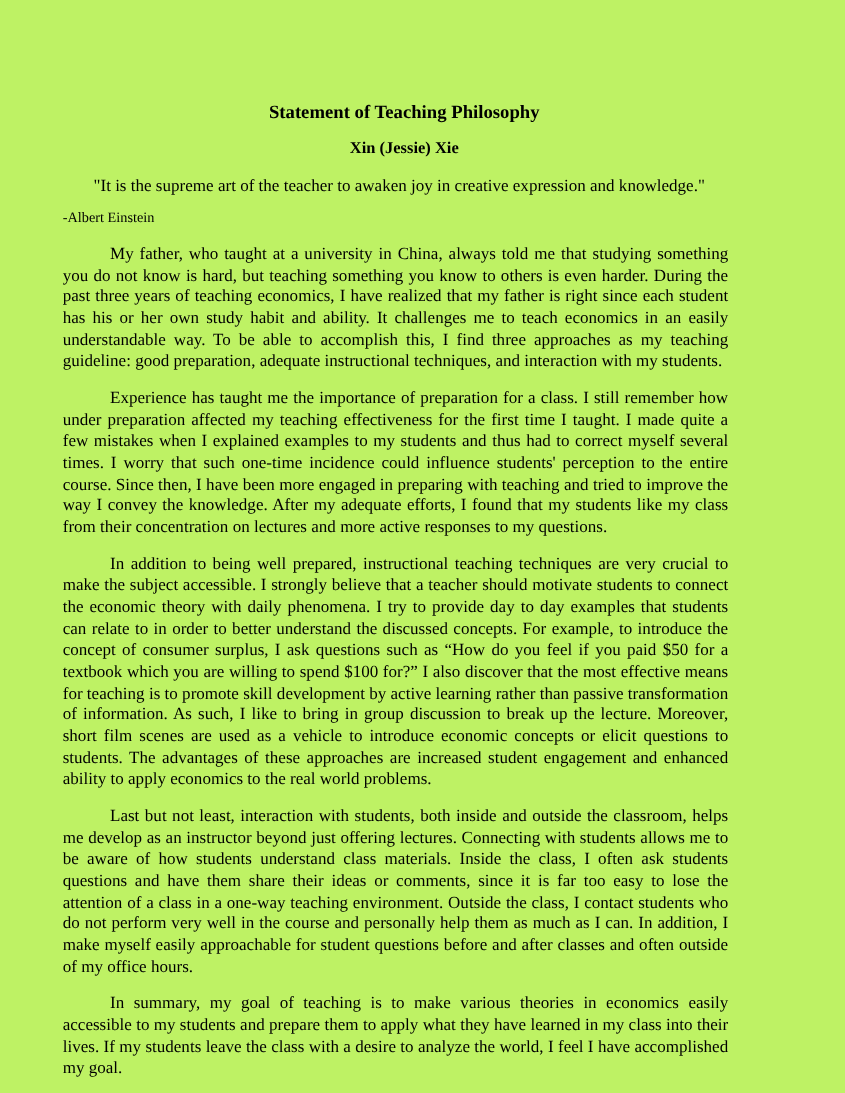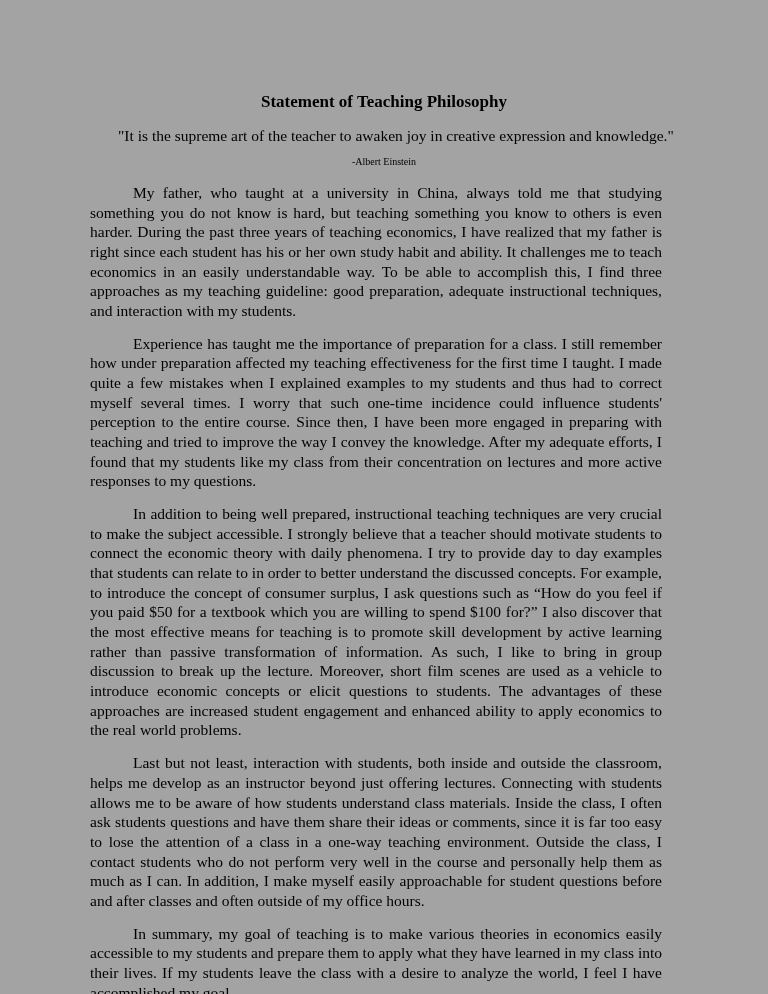--- a/index.html
+++ b/index.html
@@ -5,23 +5,23 @@
   html, body {
     margin: 0;
     padding: 0;
     background: #ffffff;
   }
   .page {
     position: relative;
     width: 768px;
     height: 994px;
     margin: 0 auto;
-    background: #a3a3a3;
+    background: #bef264;
     box-sizing: border-box;
-    padding: 92px 90px 40px 90px;
+    padding: 92px 90px 40px 57px;
     font-family: "Liberation Serif", serif;
     color: #000000;
     overflow: hidden;
   }
   .doc-title {
     margin: 0 0 14px 0;
     font-size: 17px;
     font-weight: bold;
     text-align: center;
     line-height: 1.2;
@@ -34,41 +34,42 @@
     line-height: 1.2;
   }
   .quote {
     margin: 0 0 10px 0;
     font-size: 15.5px;
     line-height: 1.28;
     text-indent: 28px;
   }
   .attribution {
     margin: 0 0 14px 0;
-    font-size: 10px;
-    text-align: center;
+    font-size: 13px;
+    text-align: left;
     line-height: 1.28;
   }
   .body-para {
     margin: 0 16px 13px 0;
     font-size: 15.5px;
     line-height: 1.27;
     text-align: justify;
     text-indent: 43px;
   }
   .body-para:last-child {
     margin-bottom: 0;
   }
 </style>
 </head>
 <body>
 
 <div class="page">
   <h1 class="doc-title">Statement of Teaching Philosophy</h1>
 
+  <h2 class="doc-author">Xin (Jessie) Xie</h2>
 
   <p class="quote">"It is the supreme art of the teacher to awaken joy in creative expression and knowledge."</p>
 
   <p class="attribution">-Albert Einstein</p>
 
   <p class="body-para">My father, who taught at a university in China, always told me that studying something you do not know is hard, but teaching something you know to others is even harder. During the past three years of teaching economics, I have realized that my father is right since each student has his or her own study habit and ability. It challenges me to teach economics in an easily understandable way. To be able to accomplish this, I find three approaches as my teaching guideline: good preparation, adequate instructional techniques, and interaction with my students.</p>
 
   <p class="body-para">Experience has taught me the importance of preparation for a class. I still remember how under preparation affected my teaching effectiveness for the first time I taught. I made quite a few mistakes when I explained examples to my students and thus had to correct myself several times. I worry that such one-time incidence could influence students' perception to the entire course. Since then, I have been more engaged in preparing with teaching and tried to improve the way I convey the knowledge. After my adequate efforts, I found that my students like my class from their concentration on lectures and more active responses to my questions.</p>
 
   <p class="body-para">In addition to being well prepared, instructional teaching techniques are very crucial to make the subject accessible. I strongly believe that a teacher should motivate students to connect the economic theory with daily phenomena. I try to provide day to day examples that students can relate to in order to better understand the discussed concepts. For example, to introduce the concept of consumer surplus, I ask questions such as “How do you feel if you paid $50 for a textbook which you are willing to spend $100 for?”  I also discover that the most effective means for teaching is to promote skill development by active learning rather than passive transformation of information. As such, I like to bring in group discussion to break up the lecture. Moreover, short film scenes are used as a vehicle to introduce economic concepts or elicit questions to students. The advantages of these approaches are increased student engagement and enhanced ability to apply economics to the real world problems.</p>

